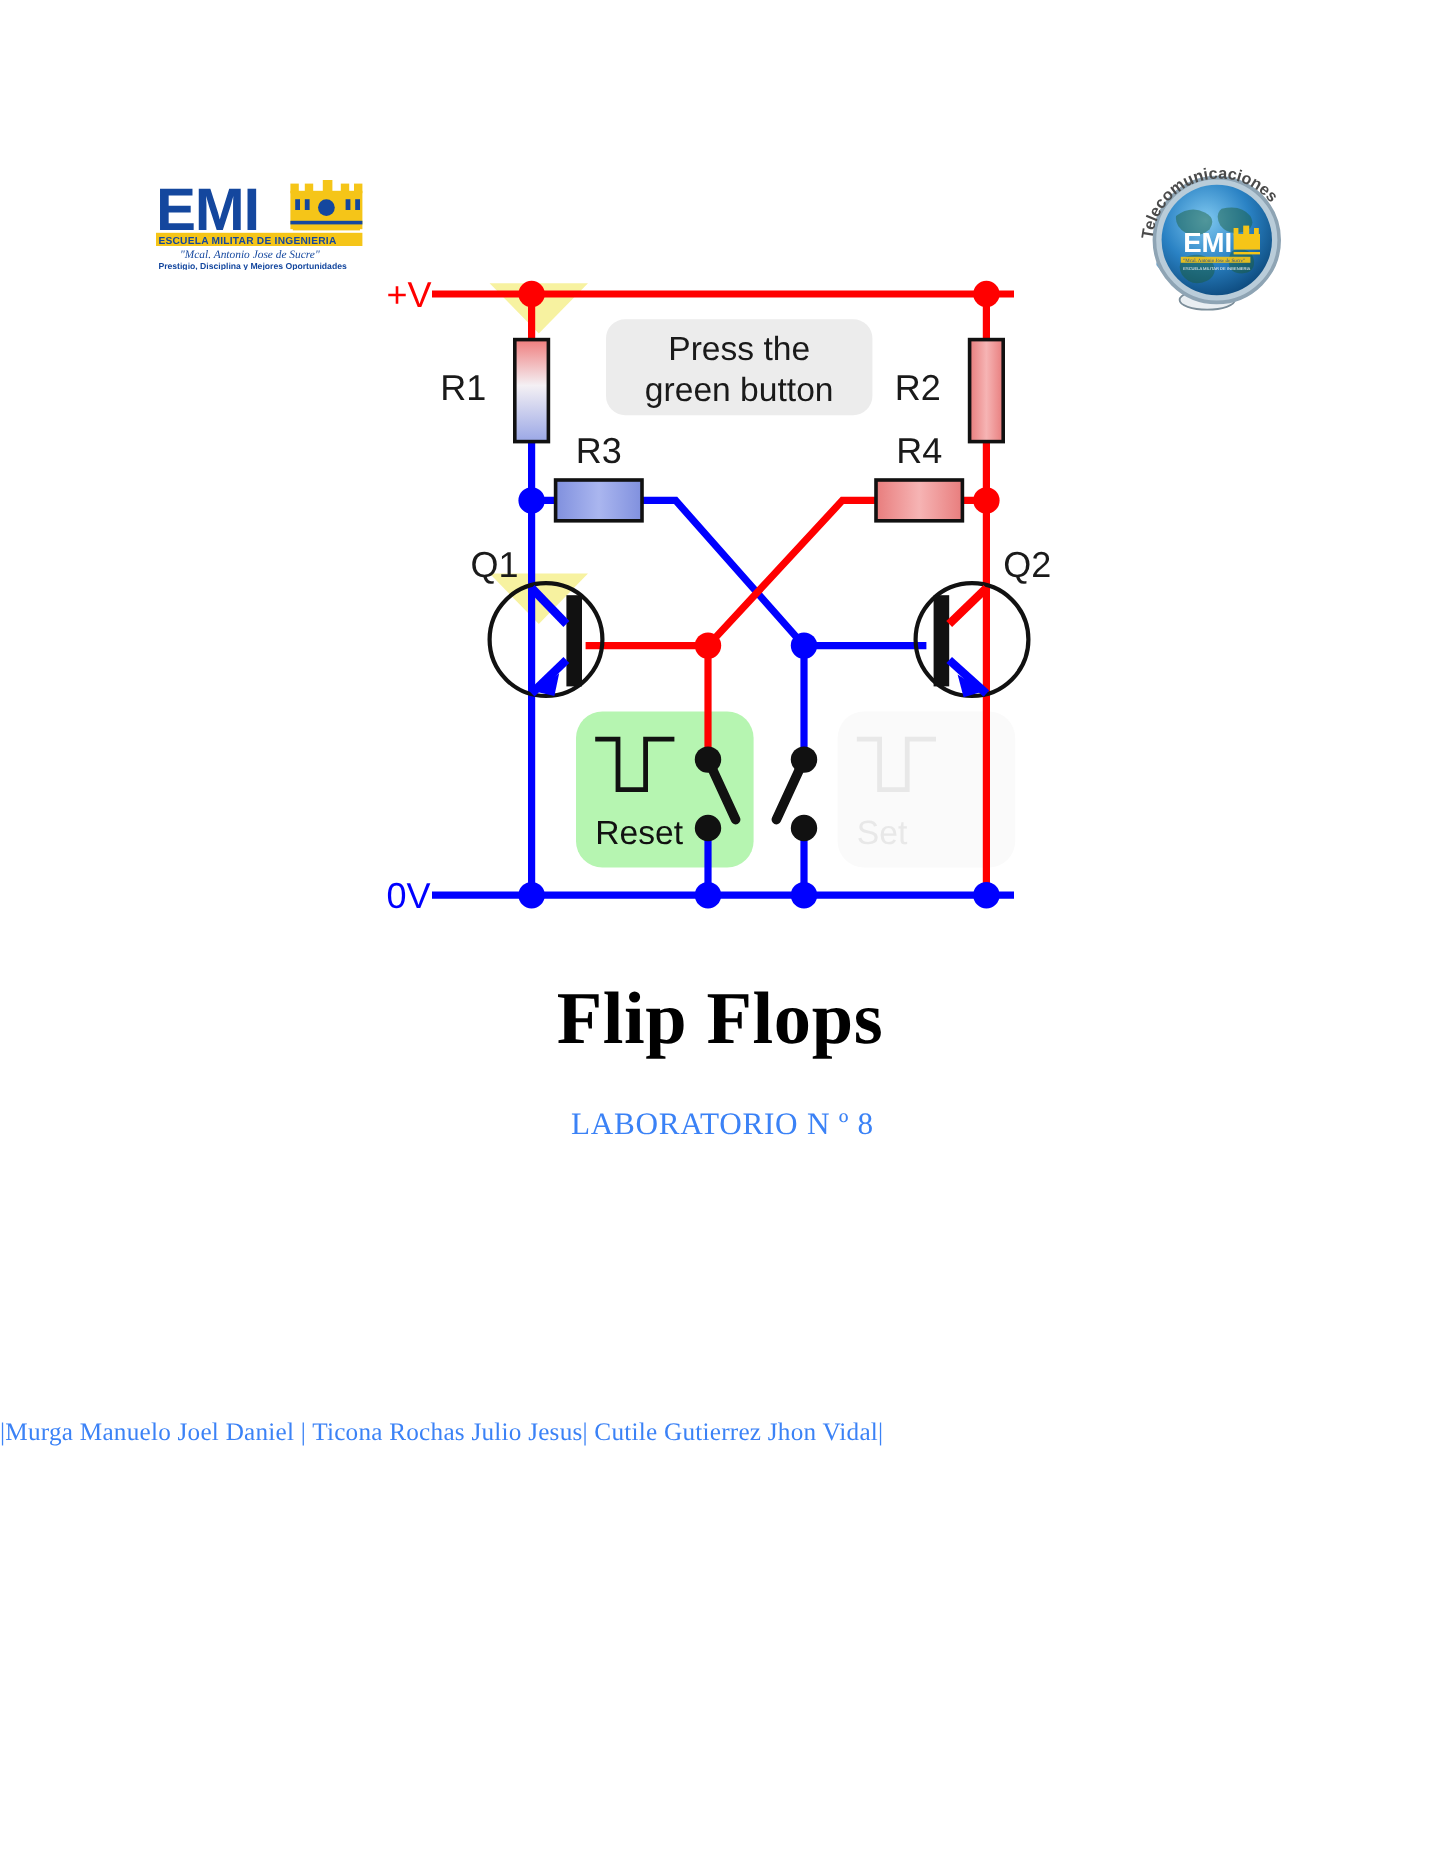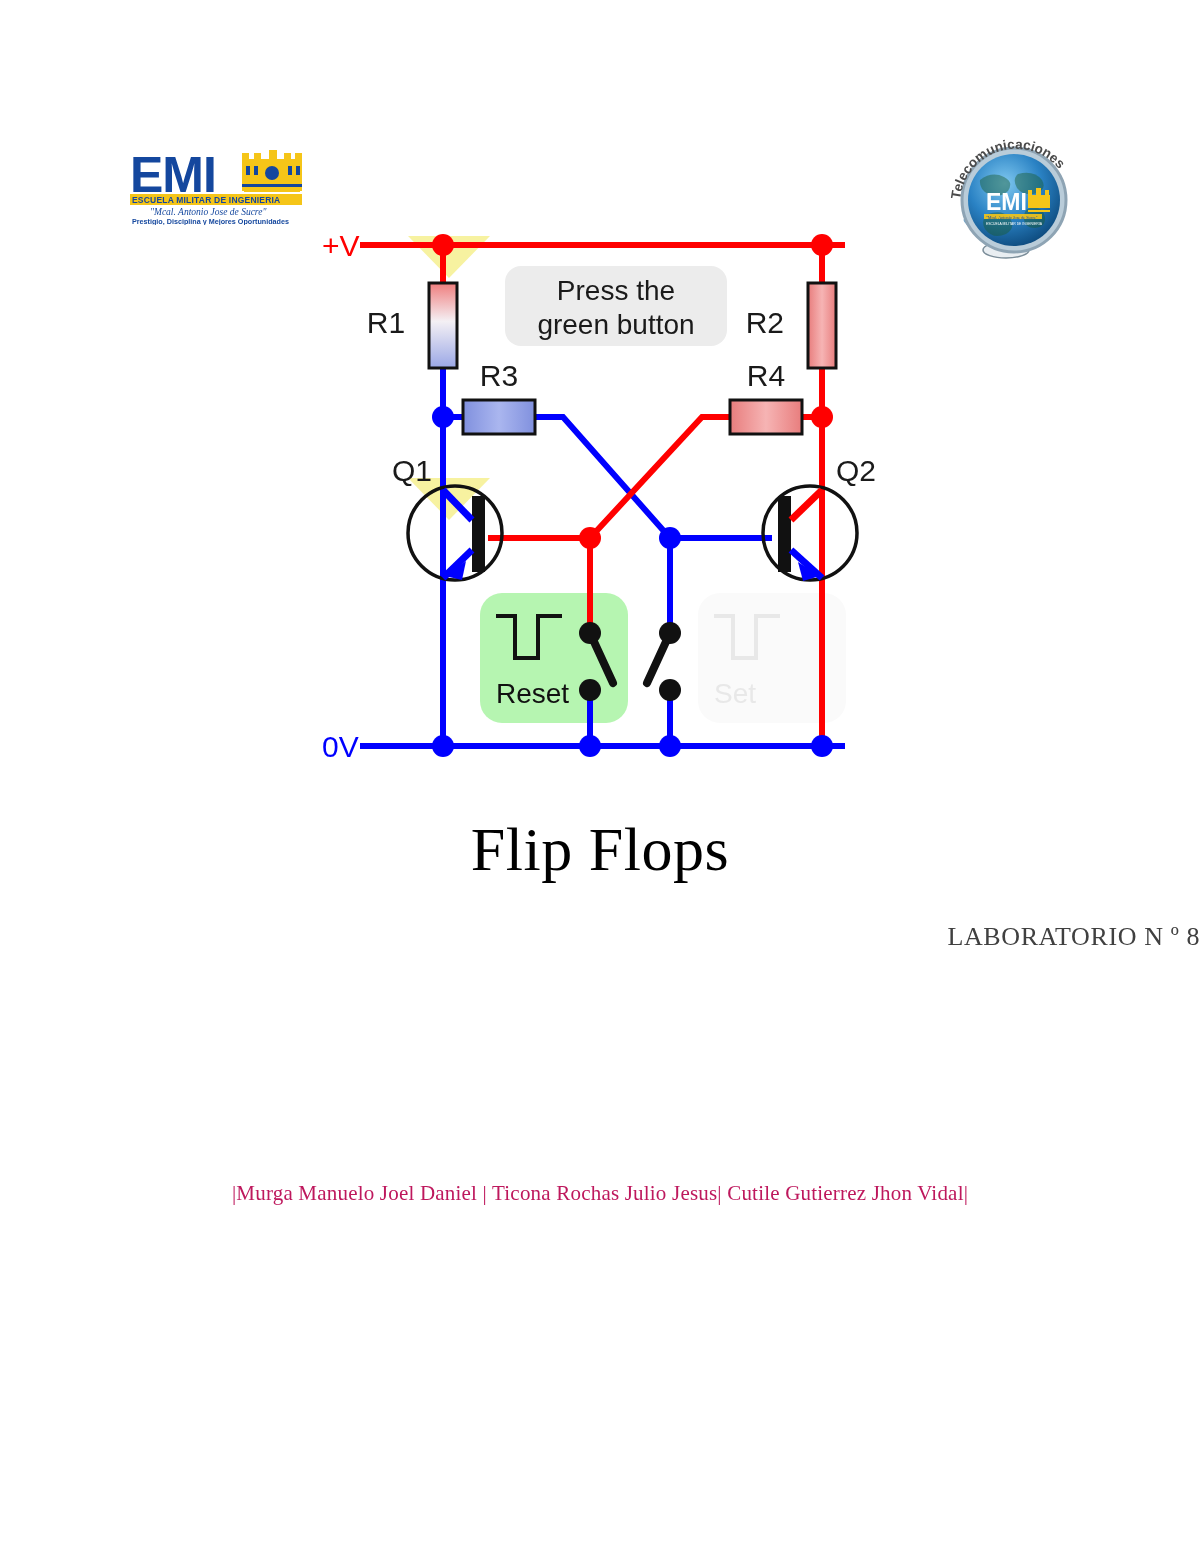--- a/index.html
+++ b/index.html
@@ -42,44 +42,43 @@
   #circuit svg { display:block; }
 
   
   #doc-title {
     position: absolute;
     left: 0; right: 0;
     top: 814px;
     text-align: center;
     font-family: "Liberation Serif", serif;
     font-size: 62px;
-    font-weight: 400;
+    font-weight: 700;
     color: #000;
     letter-spacing: 0.5px;
   }
   #doc-subtitle {
     position: absolute;
     left: 4px; right: 0;
     top: 922px;
-    text-align: right;
+    text-align: center;
     font-family: "Liberation Serif", serif;
     font-size: 26px;
     font-weight: 400;
-    color: #404040;
+    color: #3b82f6;
     letter-spacing: 0.6px;
   }
 
   
   #footer {
     position: absolute;
     left: 0; right: 0;
     top: 1176px;
-    text-align: center;
     font-family: "Liberation Serif", serif;
-    color: #be185d;
+    color: #3b82f6;
   }
   #footer .line {
     font-size: 21px;
     line-height: 34px;
     letter-spacing: 0.2px;
   }
 </style>
 </head>
 <body>
 

